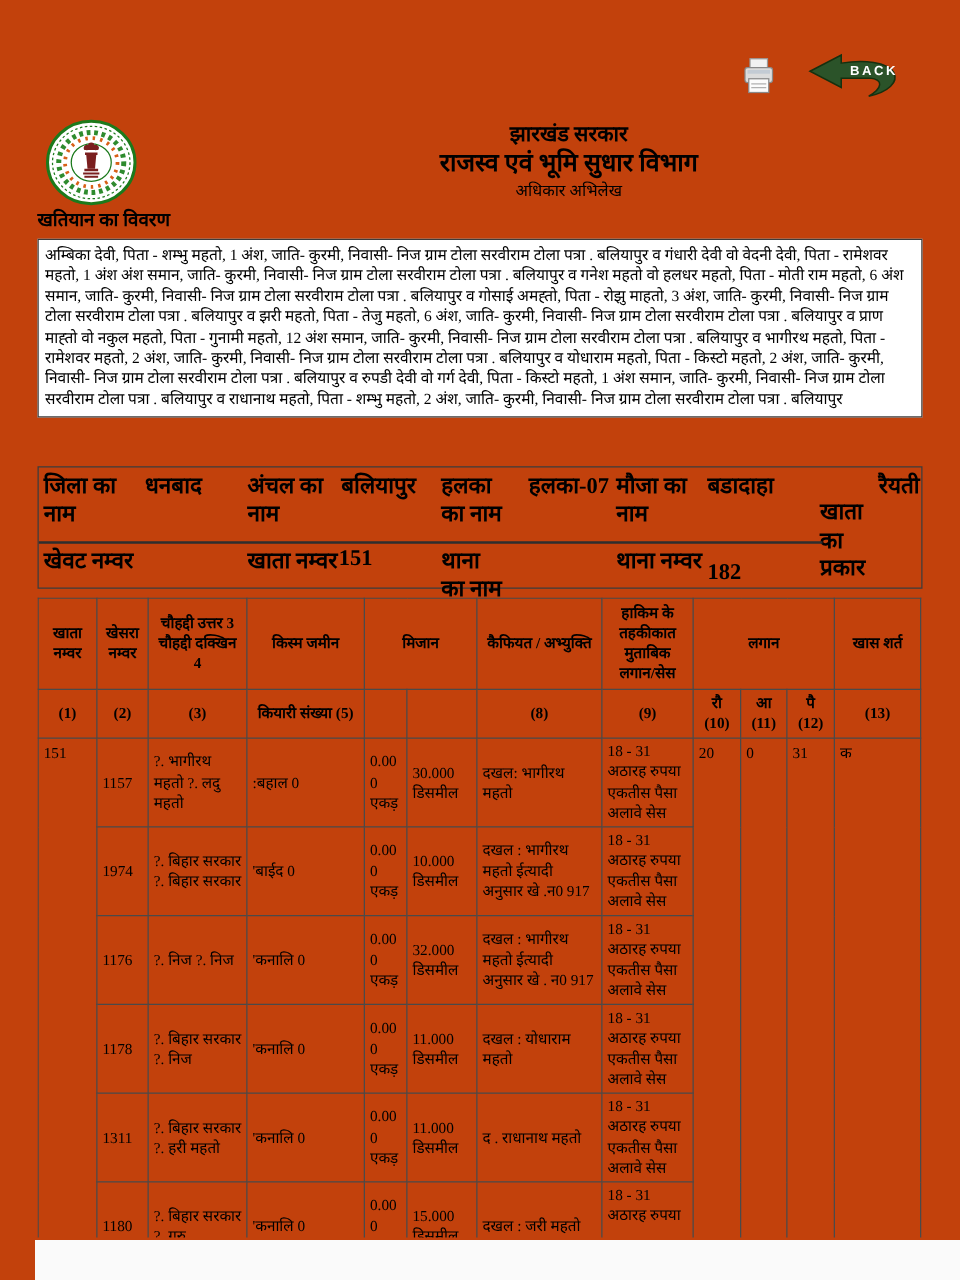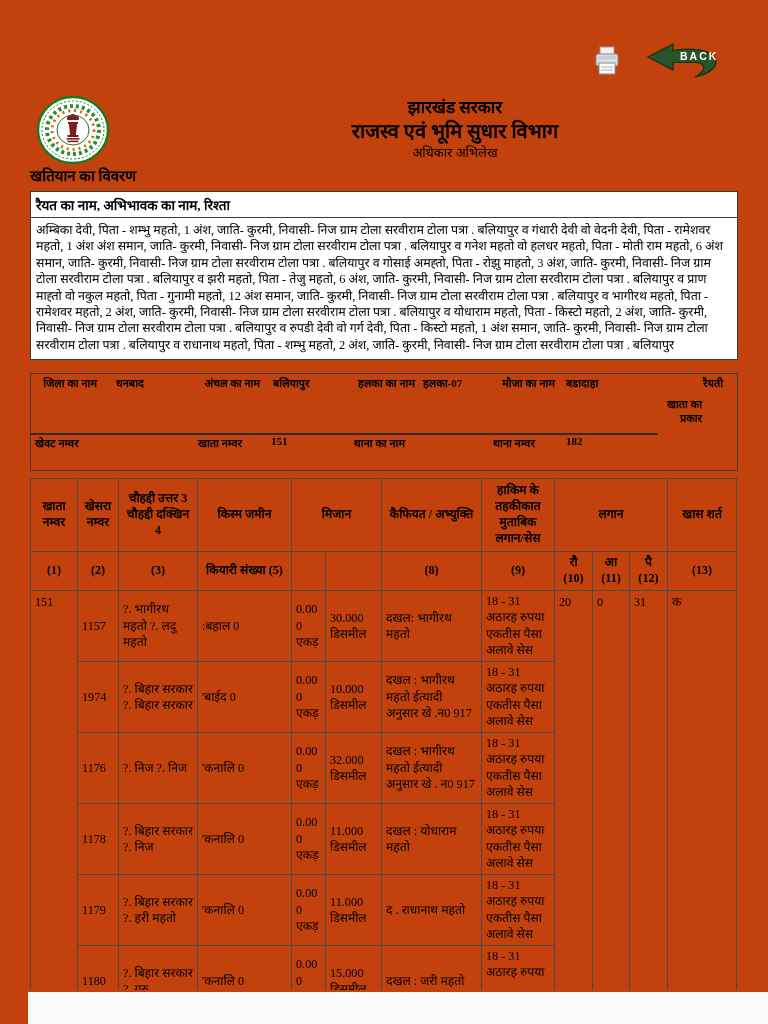--- a/index.html
+++ b/index.html
@@ -22,21 +22,21 @@
 
   .page-title{position:absolute;top:165px;left:30px;font-size:15px;font-weight:700;}
 
   
   .raiyat-box{position:absolute;top:191px;left:30px;width:706px;border:1px solid #3c3c3c;background:#fff;}
   .raiyat-heading{font-size:13.5px;font-weight:700;padding:4px 5px 3px;border-bottom:1px solid #3c3c3c;}
   .raiyat-body{font-size:12.4px;line-height:16.4px;padding:4px 5px 6px;text-align:left;}
 
   
   .info-box{position:absolute;top:373px;left:30px;width:706px;height:96px;border:1px solid #3c3c3c;
-            font-size:11px;font-weight:700;text-align:right;}
+            font-size:18px;font-weight:700;}
   .info-box .cell{position:absolute;line-height:1.25;}
   .info-divider{position:absolute;top:59px;left:0;width:627px;border-top:2px solid #2e2e2e;}
 
   
   .table-wrap{position:absolute;top:478px;left:30px;width:710px;height:512px;overflow:hidden;}
   table.khatiyan{border-collapse:collapse;table-layout:fixed;width:706px;}
   .khatiyan th,.khatiyan td{border:1px solid #4a4a4a;font-size:12.2px;padding:2px 4px;
       overflow:hidden;word-wrap:break-word;}
   .khatiyan thead th{font-weight:700;text-align:center;vertical-align:middle;line-height:1.3;}
   .khatiyan tr.h1 th{height:68px;}
@@ -97,21 +97,20 @@
 
   <div class="gov-header">
     <div class="gov-title">झारखंड सरकार</div>
     <div class="dept-title">राजस्व एवं भूमि सुधार विभाग</div>
     <div class="sub-title">अधिकार अभिलेख</div>
   </div>
 
   <div class="page-title">खतियान का विवरण</div>
 
   <div class="raiyat-box">
-    <div class="raiyat-heading">रैयत का नाम, अभिभावक का नाम, रिश्ता</div>
     <div class="raiyat-body">अम्बिका देवी, पिता - शम्भु महतो, 1 अंश, जाति- कुरमी, निवासी- निज ग्राम टोला सरवीराम टोला पत्रा . बलियापुर व गंधारी देवी वो वेदनी देवी, पिता - रामेशवर महतो, 1 अंश अंश समान, जाति- कुरमी, निवासी- निज ग्राम टोला सरवीराम टोला पत्रा . बलियापुर व गनेश महतो वो हलधर महतो, पिता - मोती राम महतो, 6 अंश समान, जाति- कुरमी, निवासी- निज ग्राम टोला सरवीराम टोला पत्रा . बलियापुर व गोसाई अमह्तो, पिता - रोझु माहतो, 3 अंश, जाति- कुरमी, निवासी- निज ग्राम टोला सरवीराम टोला पत्रा . बलियापुर व झरी महतो, पिता - तेजु महतो, 6 अंश, जाति- कुरमी, निवासी- निज ग्राम टोला सरवीराम टोला पत्रा . बलियापुर व प्राण माह्तो वो नकुल महतो, पिता - गुनामी महतो, 12 अंश समान, जाति- कुरमी, निवासी- निज ग्राम टोला सरवीराम टोला पत्रा . बलियापुर व भागीरथ महतो, पिता - रामेशवर महतो, 2 अंश, जाति- कुरमी, निवासी- निज ग्राम टोला सरवीराम टोला पत्रा . बलियापुर व योधाराम महतो, पिता - किस्टो महतो, 2 अंश, जाति- कुरमी, निवासी- निज ग्राम टोला सरवीराम टोला पत्रा . बलियापुर व रुपडी देवी वो गर्ग देवी, पिता - किस्टो महतो, 1 अंश समान, जाति- कुरमी, निवासी- निज ग्राम टोला सरवीराम टोला पत्रा . बलियापुर व राधानाथ महतो, पिता - शम्भु महतो, 2 अंश, जाति- कुरमी, निवासी- निज ग्राम टोला सरवीराम टोला पत्रा . बलियापुर</div>
   </div>
 
   <div class="info-box">
     <span class="cell" style="top:3px;left:4px;width:62px;">जिला का नाम</span>
     <span class="cell" style="top:3px;left:85px;">धनबाद</span>
     <span class="cell" style="top:3px;left:167px;width:62px;">अंचल का नाम</span>
     <span class="cell" style="top:3px;left:242px;">बलियापुर</span>
     <span class="cell" style="top:3px;left:322px;width:62px;">हलका का नाम</span>
     <span class="cell" style="top:3px;left:392px;">हलका-07</span>
@@ -120,21 +119,21 @@
     <span class="cell" style="top:3px;left:625px;width:46px;margin-top:21px;">खाता का प्रकार</span>
     <span class="cell" style="top:3px;left:672px;">रैयती</span>
 
     <span class="info-divider"></span>
 
     <span class="cell" style="top:63px;left:4px;">खेवट नम्वर</span>
     <span class="cell" style="top:63px;left:167px;">खाता नम्वर</span>
     <span class="cell" style="top:61px;left:240px;">151</span>
     <span class="cell" style="top:63px;left:322px;width:52px;">थाना का नाम</span>
     <span class="cell" style="top:63px;left:462px;">थाना नम्वर</span>
-    <span class="cell" style="top:61px;left:535px;">182</span>
+    <span class="cell" style="top:72px;left:535px;">182</span>
   </div>
 
   <div class="table-wrap">
     <table class="khatiyan">
       <colgroup>
         <col style="width:47px">
           <col style="width:41px">
           <col style="width:79px">
           <col style="width:94px">
         <col style="width:34px">
@@ -209,21 +208,21 @@
         <tr>
           <td class="cell-center">1178</td>
           <td class="cell-left">?. बिहार सरकार ?. निज</td>
           <td class="cell-left">'कनालि 0</td>
           <td class="cell-left">0.000 एकड़</td>
           <td class="cell-left">11.000 डिसमील</td>
           <td class="cell-left">दखल : योधाराम महतो</td>
           <td class="cell-left cell-top">18 - 31 अठारह रुपया एकतीस पैसा अलावे सेस</td>
         </tr>
         <tr>
-          <td class="cell-center">1179</td>
+          <td class="cell-center">1311</td>
           <td class="cell-left">?. बिहार सरकार ?. हरी महतो</td>
           <td class="cell-left">'कनालि 0</td>
           <td class="cell-left">0.000 एकड़</td>
           <td class="cell-left">11.000 डिसमील</td>
           <td class="cell-left">द . राधानाथ महतो</td>
           <td class="cell-left cell-top">18 - 31 अठारह रुपया एकतीस पैसा अलावे सेस</td>
         </tr>
         <tr>
           <td class="cell-center">1180</td>
           <td class="cell-left">?. बिहार सरकार ?. गुरु</td>

